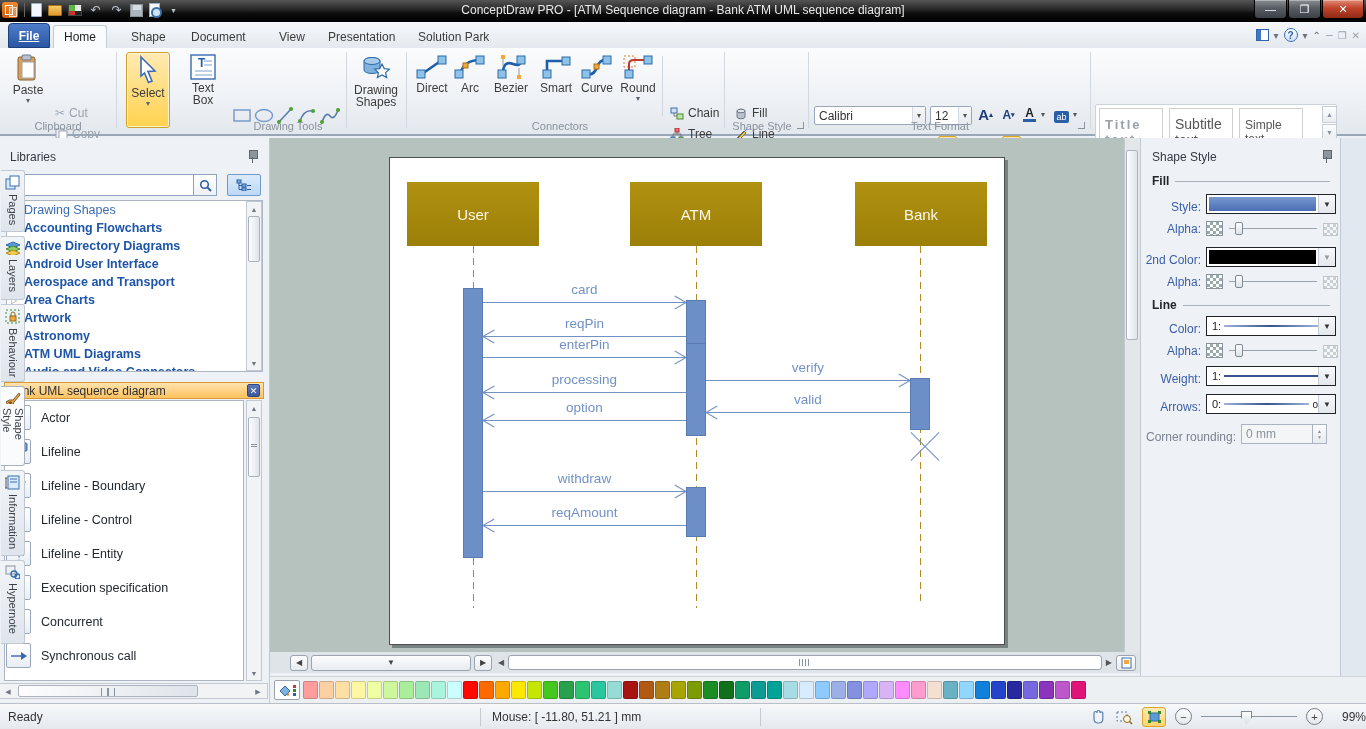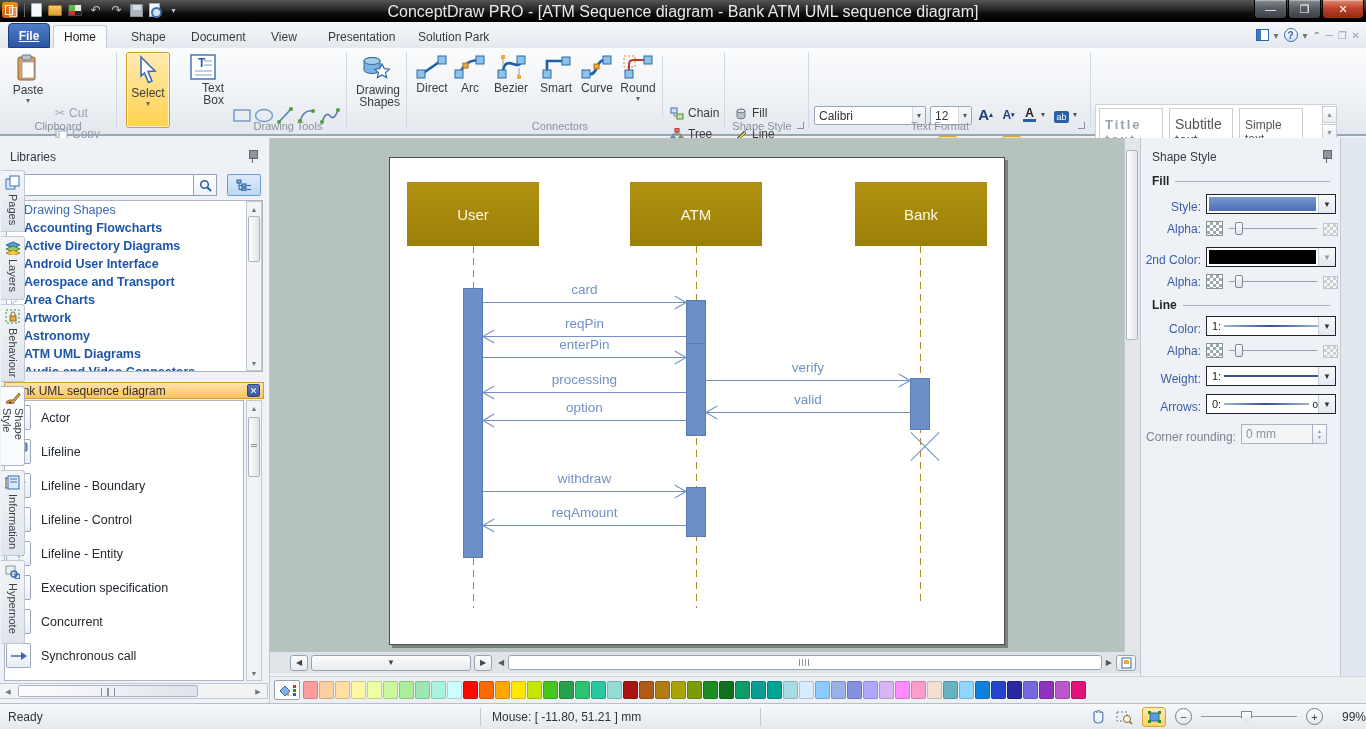--- a/index.html
+++ b/index.html
@@ -1,21 +1,21 @@
 <!DOCTYPE html>
 <html><head>
 <meta charset="utf-8">
 <style>
 *{margin:0;padding:0;box-sizing:border-box}
 html,body{width:1366px;height:729px;overflow:hidden;font-family:"Liberation Sans",sans-serif;font-size:12px;color:#333;background:#000}
 #app{position:relative;width:1366px;height:729px;background:#edf0f4}
 .abs{position:absolute}
 
 .titlebar{position:absolute;left:0;top:0;width:1366px;height:22px;background:linear-gradient(180deg,#555 0,#262626 45%,#0d0d0d 60%,#000 100%)}
-.titlebar .title{position:absolute;left:0;right:0;top:3px;text-align:center;color:#e8e8e8;font-size:16px}
+.titlebar .title{position:absolute;left:0;right:0;top:3px;text-align:center;color:#e8e8e8;font-size:12px}
 .qat{position:absolute;left:2px;top:2px;display:flex;align-items:center;gap:6px}
 .qico{width:15px;height:15px;display:inline-flex;align-items:center;justify-content:center;font-size:12px;color:#b9c4cf}
 .appico{width:16px;height:16px;background:linear-gradient(#f08a2d,#c95d12);border-radius:3px;position:relative}
 .appico:before{content:"";position:absolute;left:3px;top:3px;width:6px;height:8px;border:1px solid #fff}
 .appico:after{content:"";position:absolute;left:7px;top:5px;width:6px;height:8px;border:1px solid #ffd9b3;background:rgba(255,255,255,.25)}
 .qsep{width:1px;height:14px;background:#666}
 .doc-ico{width:11px;height:14px;background:#f4f8fc;border:1px solid #9ab0c6;border-radius:1px}
 .folder-ico{width:14px;height:11px;background:linear-gradient(#f7c969,#e09a2e);border:1px solid #a8741c;border-radius:1px}
 .grid-ico{width:14px;height:12px;border:1px solid #444;background:linear-gradient(90deg,#58b947 50%,#e8e8e8 50%);position:relative}
 .grid-ico:before{content:"";position:absolute;left:0;bottom:0;width:100%;height:4px;background:linear-gradient(90deg,#d2322d 50%,#222 50%)}
@@ -33,21 +33,21 @@
 .rtab.active{background:#fafbfc;border:1px solid #c3ccd6;border-bottom:none;border-radius:3px 3px 0 0;color:#1f1f1f}
 .tabrow-right{position:absolute;right:6px;top:6px;display:flex;align-items:center;gap:5px;color:#6b7683}
 .mini-ico{font-size:10px}
 .panel-ico{width:13px;height:12px;border:1px solid #2f64ad;background:linear-gradient(90deg,#3f77c4 40%,#fff 40%)}
 .help-ico{width:14px;height:14px;border-radius:50%;background:linear-gradient(#fff,#cfe0f2);border:1px solid #3a6fb2;color:#2a5fa6;font-weight:bold;font-size:10px;display:flex;align-items:center;justify-content:center}
 
 .ribbon{position:absolute;left:0;top:48px;width:1366px;height:88px;background:linear-gradient(#fbfcfd,#eef1f5 60%,#e3e8ee);border-bottom:2px solid #99a6b8}
 .gsep{position:absolute;top:4px;width:1px;height:76px;background:#d2d8df}
 .glabel{position:absolute;top:72px;font-size:11px;color:#8a919b;text-align:center}
 .bigbtn{position:absolute;top:4px;display:flex;flex-direction:column;align-items:center;gap:2px;padding:2px;border-radius:3px;color:#3c3c3c}
-.bigbtn .cap{text-align:right;line-height:12px}
+.bigbtn .cap{text-align:center;line-height:12px}
 .smallbtn{position:absolute;display:flex;align-items:center;gap:4px;height:18px;padding:0 2px;border-radius:2px;color:#3c3c3c}
 .dim{color:#9aa2ad}
 .selbtn{background:linear-gradient(#ffeab2,#ffd24e);border:1px solid #d0a12a;box-shadow:inset 0 0 0 1px #fff3cf}
 .dd{font-size:8px;color:#5a6470;line-height:6px}
 .combo{display:flex;align-items:center;background:#fff;border:1px solid #9aa7b8;height:19px;border-radius:2px}
 .combo .val{flex:1;padding:0 4px;overflow:hidden;white-space:nowrap}
 .combo .cdd{width:13px;height:100%;display:flex;align-items:center;justify-content:center;color:#555;font-size:8px;border-left:1px solid #d4dae2;background:linear-gradient(#f6f8fa,#e7ebf0)}
 .fmtbtn{position:absolute;width:19px;height:19px;display:flex;align-items:center;justify-content:center;border-radius:2px;color:#1f3d7a}
 .fmtbtn.hl,.alignbtn.hl{background:#fde2a2;border:1px solid #d9a72b}
 .alignbtn{position:absolute;width:19px;height:19px;display:flex;align-items:center;justify-content:center;border-radius:2px}
@@ -161,21 +161,21 @@
       <div class="winbtn">❐</div>
       <div class="winbtn close">✕</div>
     </div>
   </div>
 
   <div class="tabrow">
     <div class="filetab">File</div>
     <div class="rtab active" style="left:53px">Home</div>
     <div class="rtab" style="left:121px">Shape</div>
     <div class="rtab" style="left:181px">Document</div>
-    <div class="rtab" style="left:261px">View</div>
+    <div class="rtab" style="left:269px">View</div>
     <div class="rtab" style="left:318px">Presentation</div>
     <div class="rtab" style="left:408px">Solution Park</div>
     <div class="tabrow-right">
       <span class="panel-ico"></span>
       <span class="mini-ico">▾</span>
       <span class="help-ico">?</span>
       <span class="mini-ico">▾</span>
       <span style="font-size:10px;color:#5d6773">⌃</span>
       <span class="dim">‒</span>
       <span class="dim" style="font-size:10px">❐</span>

